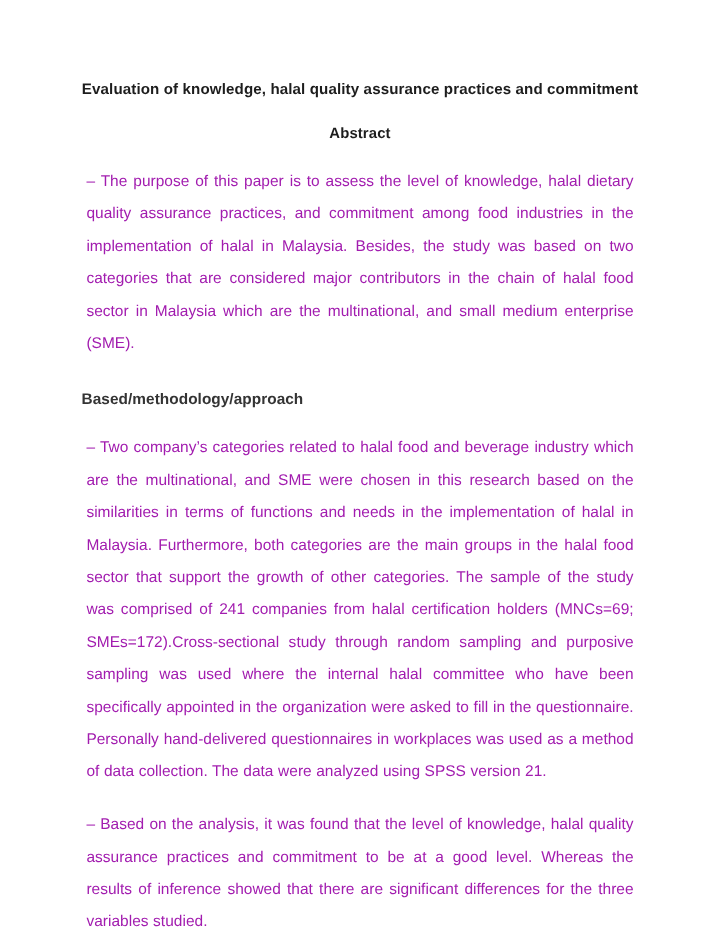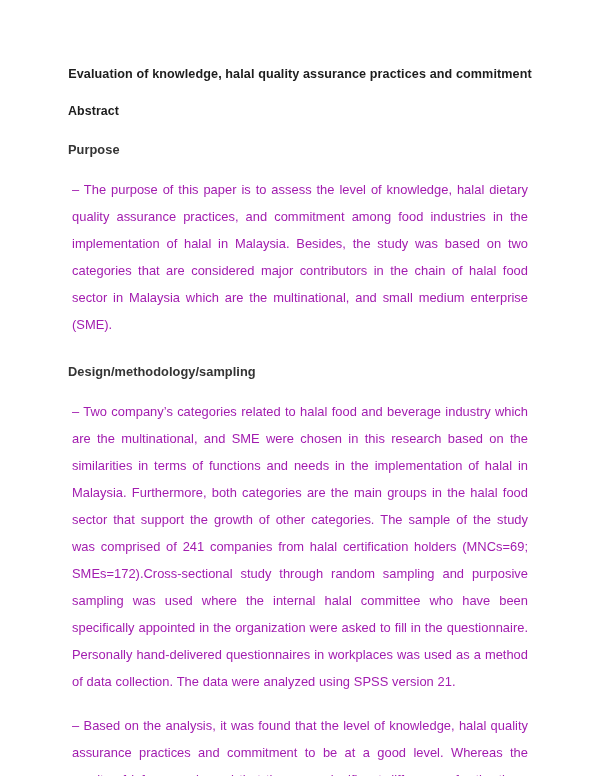--- a/index.html
+++ b/index.html
@@ -43,21 +43,21 @@
     letter-spacing: 0.1px;
   }
 
   .abstract-heading {
     margin: 0;
     padding-top: 15px;
     font-size: 12.4px;
     font-weight: bold;
     line-height: 18px;
     color: #1d1d1d;
-    text-align: left;
+    text-align: center;
     letter-spacing: 0.1px;
   }
 
   
   .section-heading {
     margin: 0;
     padding-top: 21px;
     font-size: 12.8px;
     font-weight: bold;
     line-height: 18px;
@@ -89,22 +89,21 @@
 
 <div class="page">
   <div class="content">
 
     <h1 class="doc-title">
       <span>Evaluation of knowledge, halal quality assurance practices and commitment</span><br>
     </h1>
 
     <h2 class="abstract-heading">Abstract</h2>
 
-    <h3 class="section-heading">Purpose</h3>
     <p class="body-par">– The purpose of this paper is to assess the level of knowledge, halal dietary quality assurance practices, and commitment among food industries in the implementation of halal in Malaysia. Besides, the study was based on two categories that are considered major contributors in the chain of halal food sector in Malaysia which are the multinational, and small medium enterprise (SME).</p>
 
-    <h3 class="section-heading">Design/methodology/sampling</h3>
+    <h3 class="section-heading">Based/methodology/approach</h3>
     <p class="body-par">– Two company’s categories related to halal food and beverage industry which are the multinational, and SME were chosen in this research based on the similarities in terms of functions and needs in the implementation of halal in Malaysia. Furthermore, both categories are the main groups in the halal food sector that support the growth of other categories. The sample of the study was comprised of 241 companies from halal certification holders (MNCs=69; SMEs=172).Cross-sectional study through random sampling and purposive sampling was used where the internal halal committee who have been specifically appointed in the organization were asked to fill in the questionnaire. Personally hand-delivered questionnaires in workplaces was used as a method of data collection. The data were analyzed using SPSS version 21.</p>
 
     <p class="body-par">– Based on the analysis, it was found that the level of knowledge, halal quality assurance practices and commitment to be at a good level. Whereas the results of inference showed that there are significant differences for the three variables studied.</p>
 
   </div>
 </div>
 
 </body></html>

